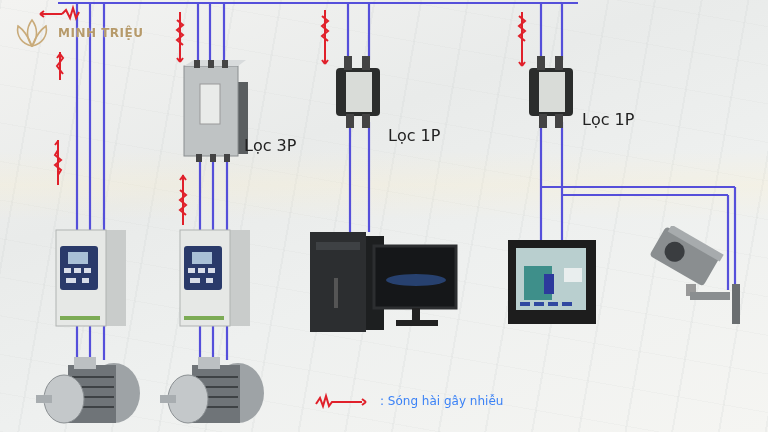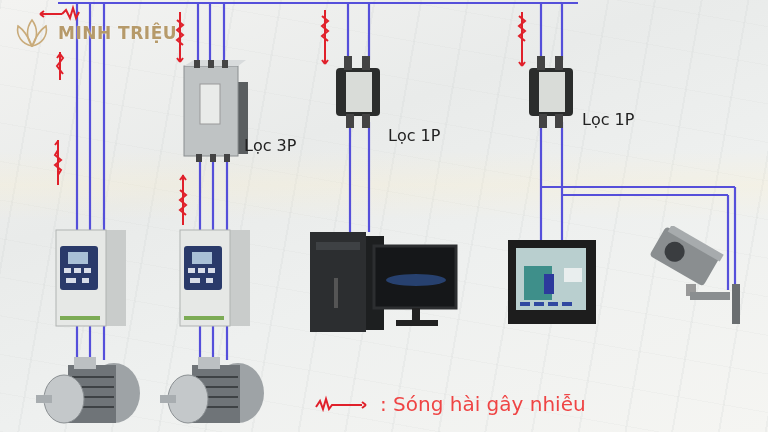--- a/index.html
+++ b/index.html
@@ -7,24 +7,24 @@
   .bg{position:absolute;inset:0;background:
     linear-gradient(160deg,#f3f3f1 0%,#e9ebea 35%,#eef0ef 60%,#f5f5f2 100%);}
   .bg:before{content:"";position:absolute;inset:0;
     background:
       repeating-linear-gradient(100deg, rgba(200,205,205,.18) 0 2px, transparent 2px 46px),
       repeating-linear-gradient(10deg, rgba(210,212,210,.14) 0 1px, transparent 1px 38px);}
   .bg:after{content:"";position:absolute;left:0;right:0;top:150px;height:70px;background:linear-gradient(180deg,transparent,rgba(255,240,200,.25),transparent);}
   svg.wires{position:absolute;left:0;top:0;}
   .logo{position:absolute;left:12px;top:14px;display:flex;align-items:center;gap:6px;}
   .logo-mark{width:40px;height:38px;}
-  .logo-text{font-family:"DejaVu Sans",sans-serif;font-weight:bold;font-size:17px;color:#b69a6a;letter-spacing:0.5px;text-shadow:0 0 2px rgba(255,255,255,.7);}
+  .logo-text{font-family:"DejaVu Sans",sans-serif;font-weight:bold;font-size:12px;color:#b69a6a;letter-spacing:0.5px;text-shadow:0 0 2px rgba(255,255,255,.7);}
   .label{position:absolute;font-size:16px;color:#222;font-family:"DejaVu Sans",sans-serif;}
   .legend{position:absolute;left:312px;top:392px;display:flex;align-items:center;gap:8px;}
-  .legend-text{font-size:20px;color:#ef4444;}
+  .legend-text{font-size:12px;color:#3b82f6;}
   .dev{position:absolute;}
 </style>
 </head>
 <body>
 
 <div class="bg"></div>
 
 <svg class="wires" width="768" height="432">
   <g stroke="#3b34d8" stroke-width="2.2" fill="none" opacity="0.85">
 

